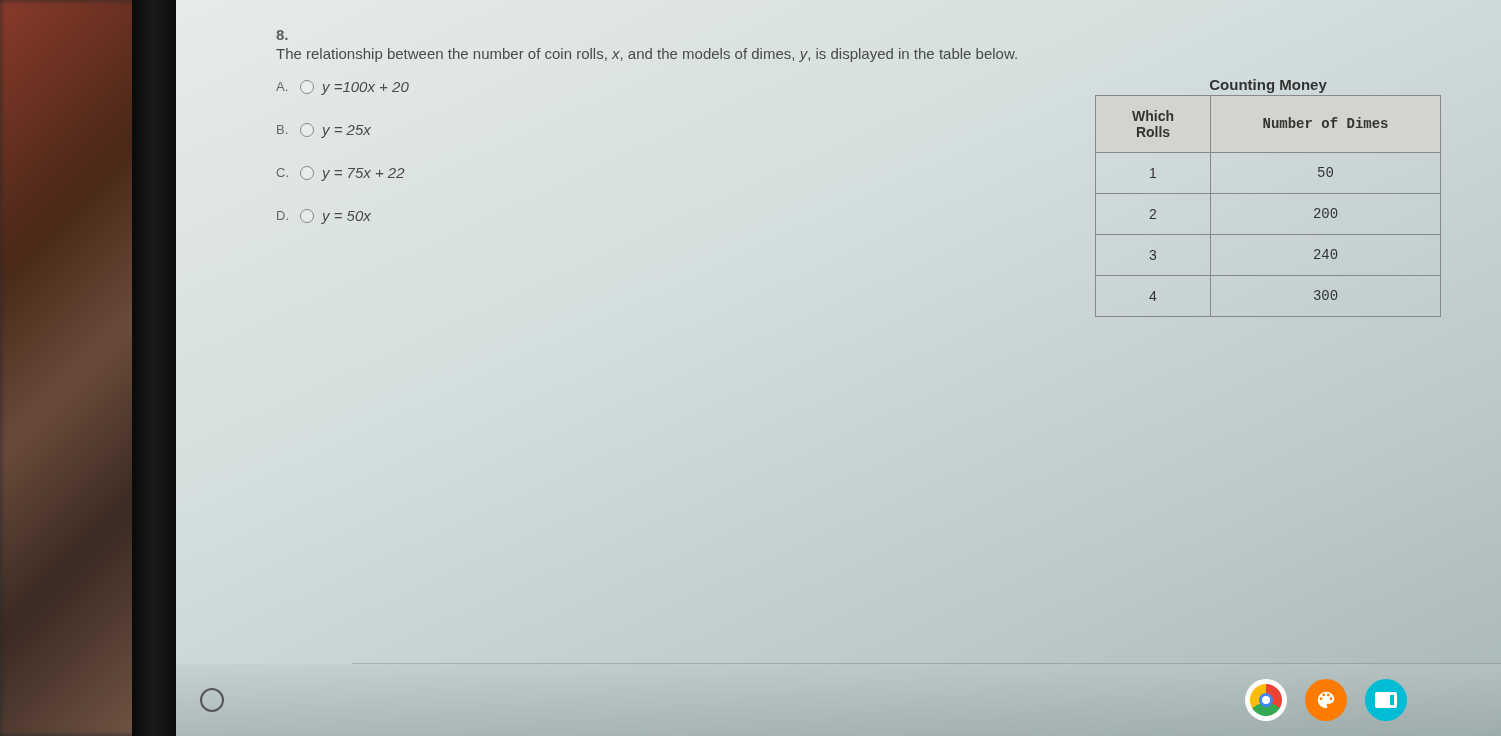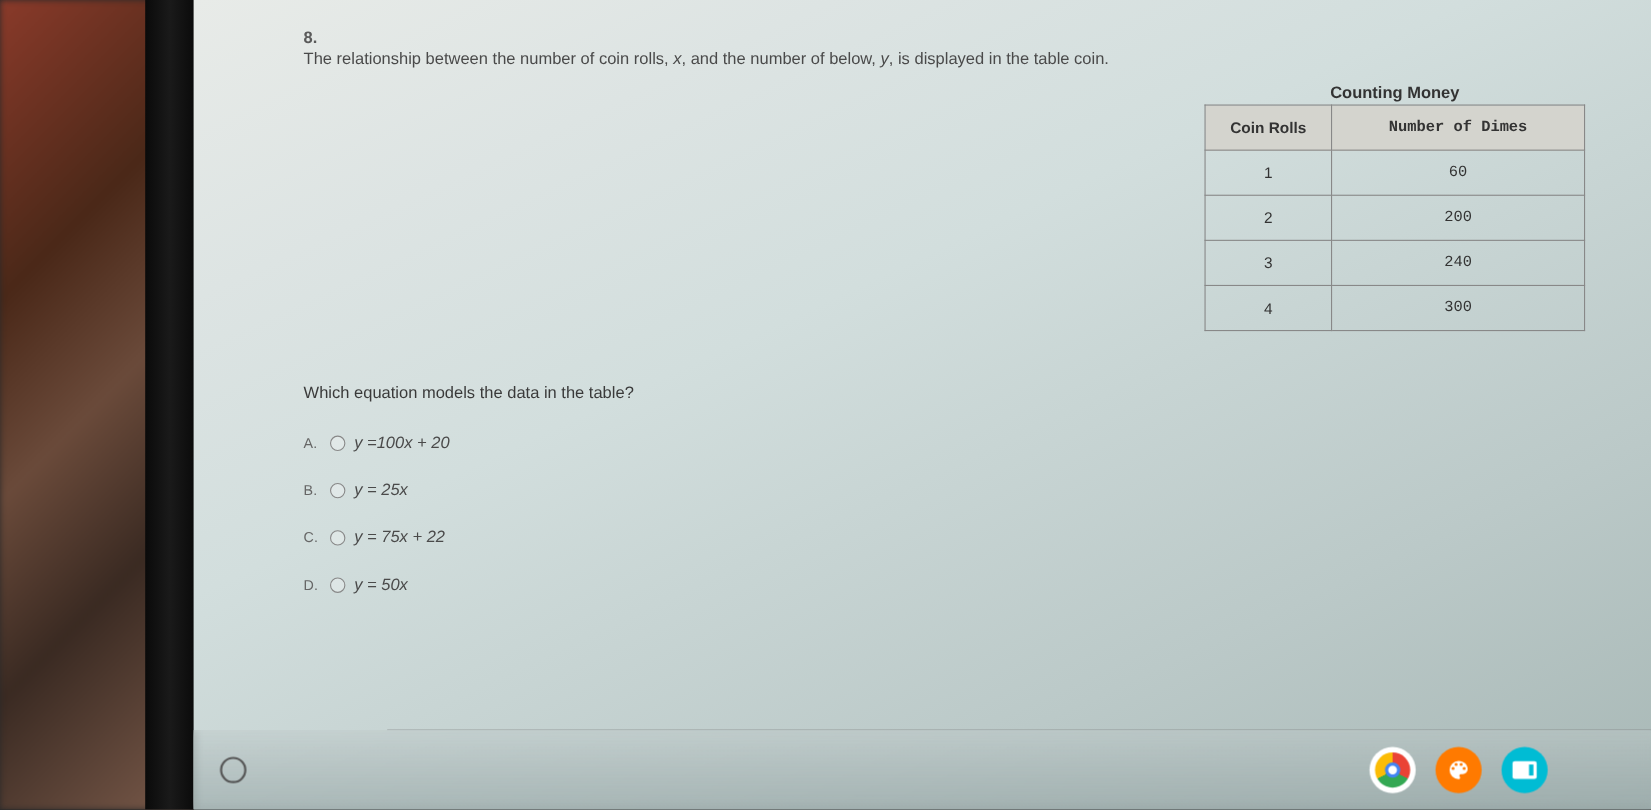--- a/index.html
+++ b/index.html
@@ -148,52 +148,51 @@
 <body>
 
 <div class="photo-bg"></div>
 <div class="bezel"></div>
 
 <div class="screen">
 
   <div class="q-number">8.</div>
 
   <div class="q-text">
-    <span>The relationship between the number of coin rolls, </span><span class="italic">x</span><span>, and the number of below, </span><span class="italic">y</span><span>, is displayed in the table coin.</span>
+    <span>The relationship between the number of coin rolls, </span><span class="italic">x</span><span>, and the models of dimes, </span><span class="italic">y</span><span>, is displayed in the table below.</span>
   </div>
 
   <div class="table-wrap">
     <div class="table-title">Counting Money</div>
     <table>
       <tbody>
           <tr>
-        <th class="col1">Coin Rolls</th>
+        <th class="col1">Which Rolls</th>
         <th class="col2">Number of Dimes</th>
       </tr>
       <tr>
             <td class="col1">1</td>
-            <td class="col2">60</td>
+            <td class="col2">50</td>
           </tr>
       <tr>
             <td class="col1">2</td>
             <td class="col2">200</td>
           </tr>
       <tr>
             <td class="col1">3</td>
             <td class="col2">240</td>
           </tr>
       <tr>
             <td class="col1">4</td>
             <td class="col2">300</td>
           </tr>
     </tbody>
       </table>
   </div>
 
-  <div class="sub-question">Which equation models the data in the table?</div>
 
   <div class="options">
     <div class="option">
       <span class="opt-letter">A.</span>
       <span class="radio"></span>
       <span class="opt-text">y =100x + 20</span>
     </div>
     <div class="option">
       <span class="opt-letter">B.</span>
       <span class="radio"></span>

